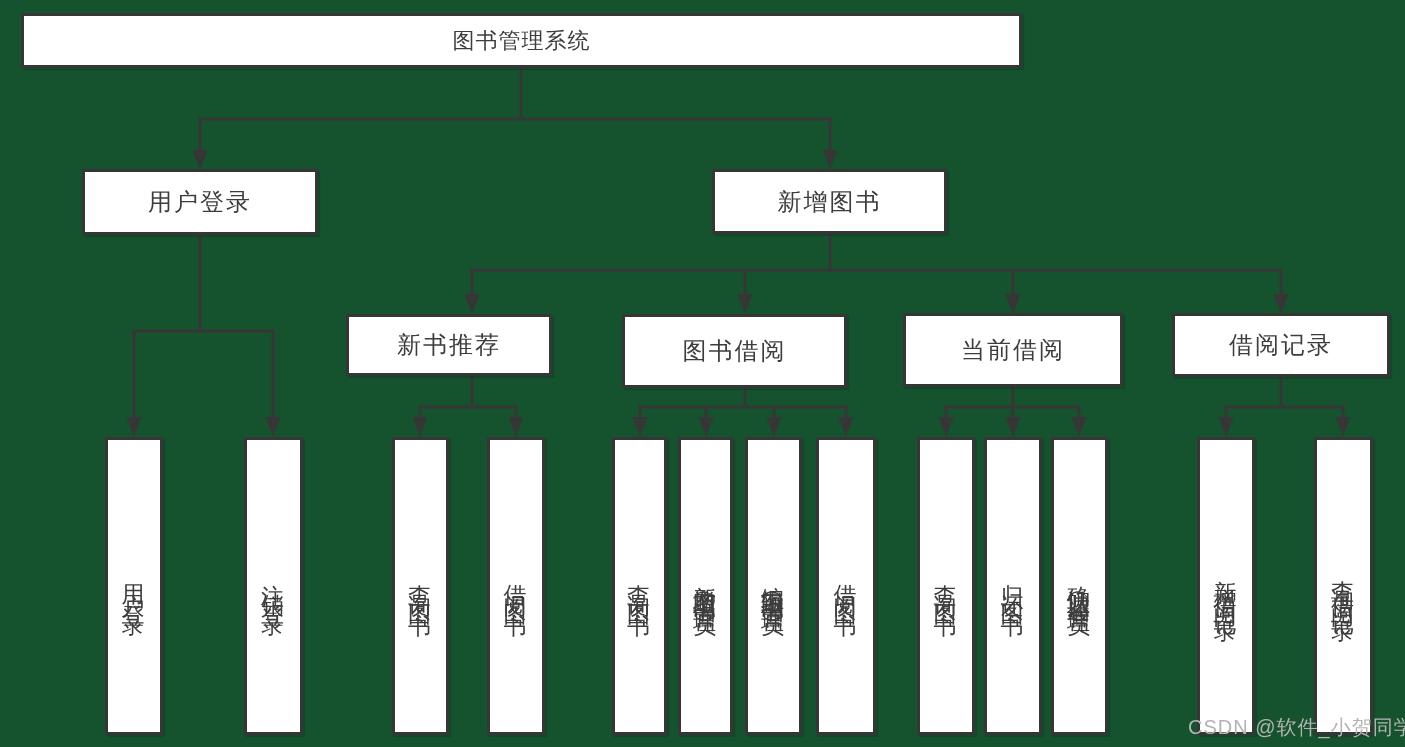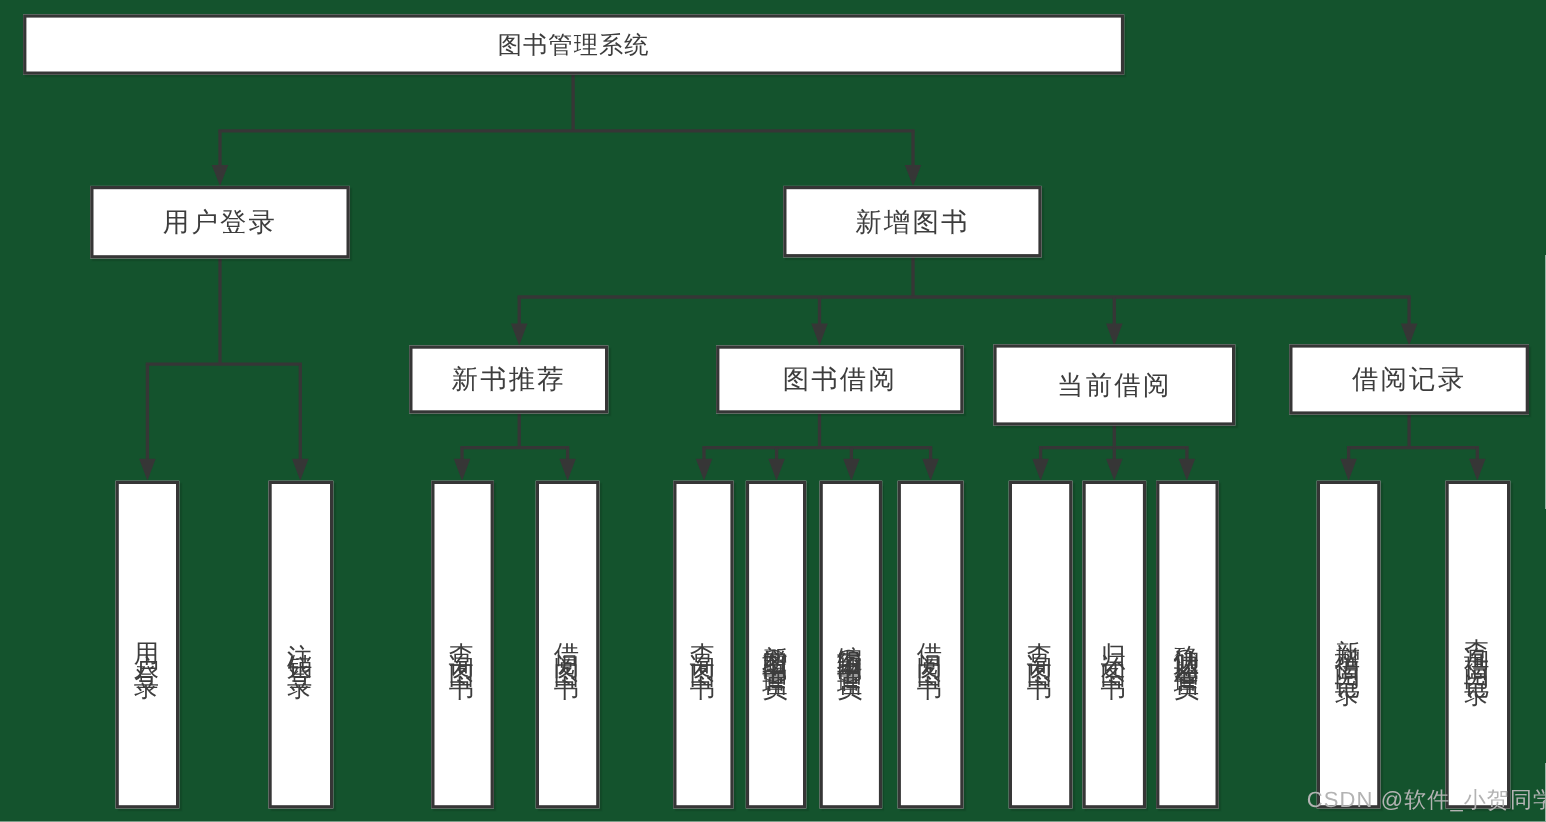--- a/index.html
+++ b/index.html
@@ -111,24 +111,24 @@
     <span class="label">图书管理系统</span>
   </div>
 
   <div class="box h" style="left:82px;top:169px;width:236px;height:66px">
     <span class="label">用户登录</span>
   </div>
   <div class="box h" style="left:712px;top:169px;width:235px;height:65px">
     <span class="label">新增图书</span>
   </div>
 
-  <div class="box h" style="left:372px;top:314px;width:181px;height:62px">
+  <div class="box h" style="left:346px;top:314px;width:206px;height:62px">
     <span class="label">新书推荐</span>
   </div>
-  <div class="box h" style="left:651px;top:314px;width:225px;height:62px">
+  <div class="box h" style="left:622px;top:314px;width:225px;height:74px">
     <span class="label">图书借阅</span>
   </div>
   <div class="box h" style="left:903px;top:313px;width:220px;height:74px">
     <span class="label">当前借阅</span>
   </div>
   <div class="box h" style="left:1172px;top:313px;width:218px;height:64px">
     <span class="label">借阅记录</span>
   </div>
 
   <div class="box v ls4" style="left:105px;top:437px;width:58px;height:298px">

